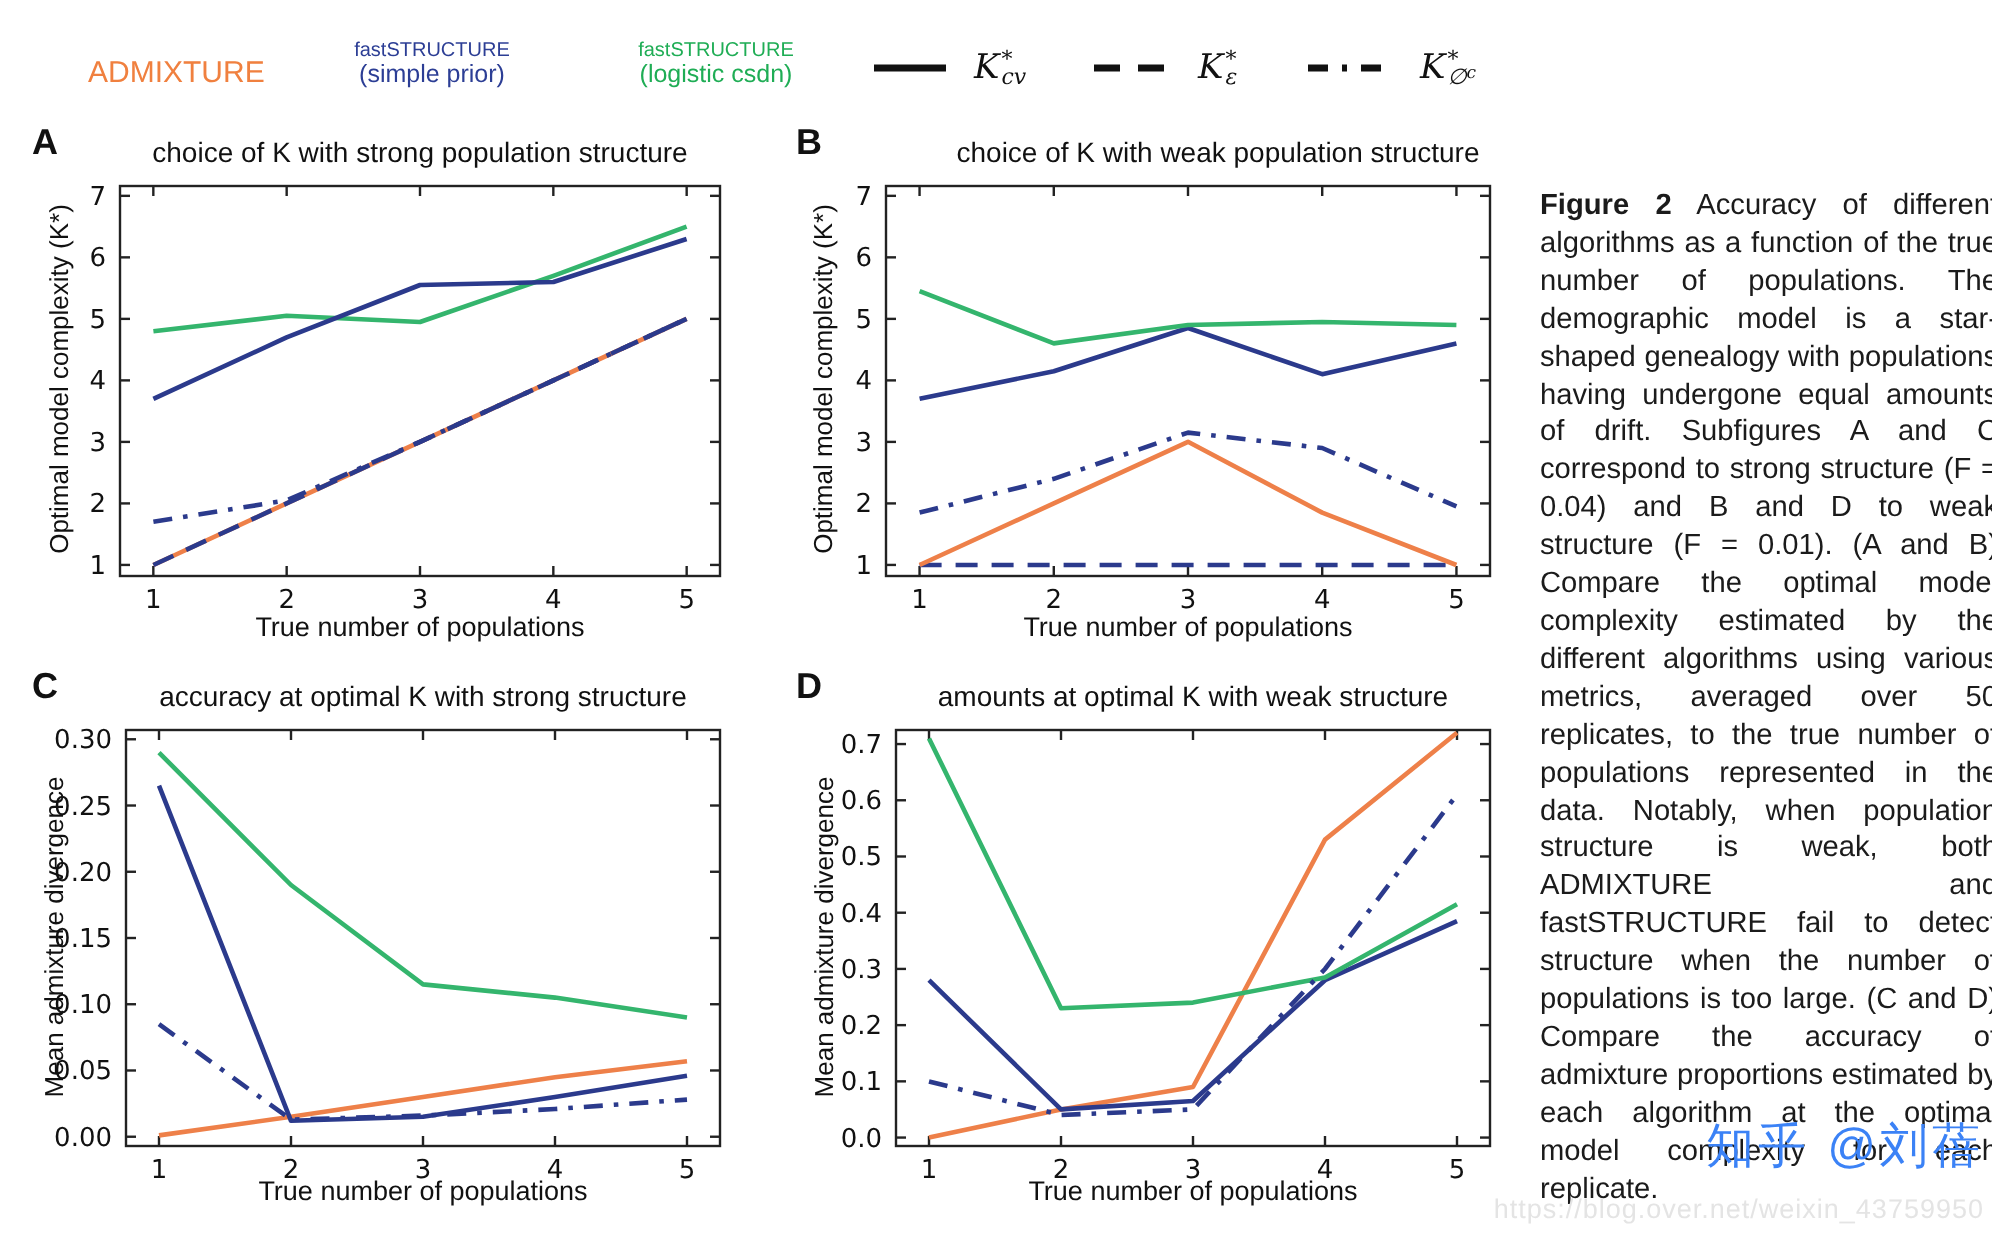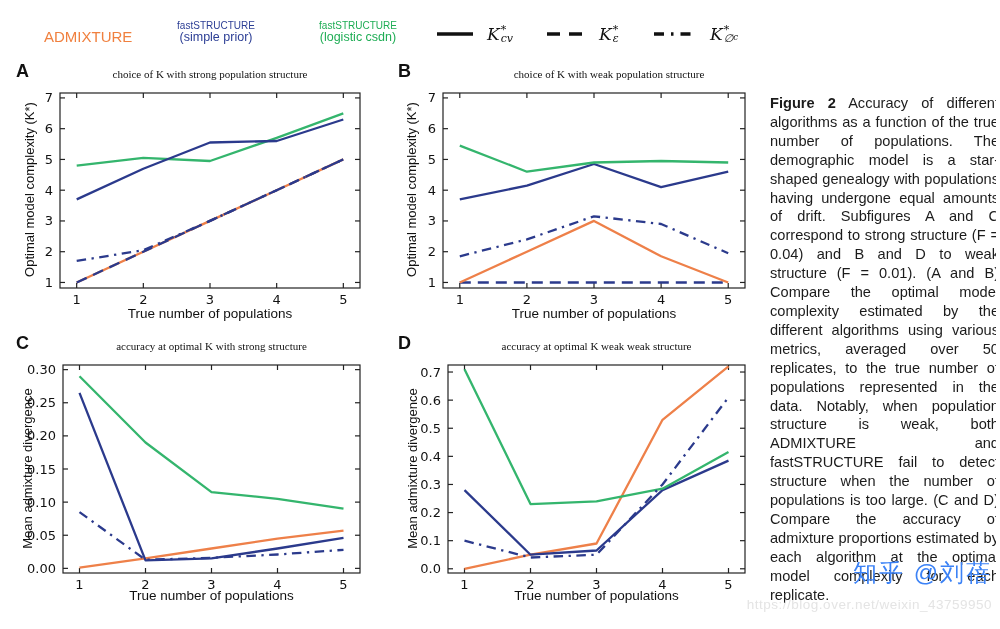--- a/index.html
+++ b/index.html
@@ -13,21 +13,21 @@
   .alg-stack .sub{font-size:12.5px;}
   .metric-item{position:absolute;display:flex;align-items:center;gap:13px;height:24px;}
   .mk{font-family:"DejaVu Serif",serif;font-style:italic;font-size:17px;color:#111;display:inline-flex;align-items:center;}
   .stk{display:inline-flex;flex-direction:column;margin-left:1px;margin-top:2px;}
   .stku{font-size:11px;line-height:7px;font-style:normal;}
   .stkd{font-size:11px;line-height:11px;display:flex;align-items:flex-start;}
   .stkd .ss{font-size:8.5px;line-height:8px;font-style:italic;}
 
   
   .panel-label{position:absolute;font-size:18px;font-weight:bold;color:#111;}
-  .chart-title{position:absolute;font-size:11px;color:#111;text-align:center;white-space:nowrap;font-family:Liberation Serif, serif;}
+  .chart-title{position:absolute;font-size:14px;color:#111;text-align:center;white-space:nowrap;}
   .xlab{position:absolute;font-size:13.5px;color:#111;text-align:center;}
   .ylab{position:absolute;font-size:13px;color:#111;text-align:center;white-space:nowrap;transform:rotate(-90deg);}
   .plot-svg{position:absolute;}
 
   
   #caption{position:absolute;left:770px;top:94px;width:229px;font-size:14.6px;line-height:18.9px;color:#1b1b1b;text-align:justify;}
   #caption .cap-label{font-weight:bold;}
 
   
   #watermark{position:absolute;left:700px;top:557px;width:292px;text-align:right;font-size:24px;letter-spacing:2px;color:#3b82f6;}
@@ -255,21 +255,21 @@
         <line x1="343" y1="13.63694267515924" x2="338" y2="13.63694267515924" stroke="#222222" stroke-width="1.2"></line>
         <text x="39" y="18.13694267515924" font-size="13" fill="#111" text-anchor="end" font-family="DejaVu Sans, Liberation Sans, sans-serif">0.30</text>
         <polyline points="62.5,211.7 128.5,202.4 194.5,192.5 260.5,182.6 326.5,174.6" fill="none" stroke="#ee8049" stroke-width="2.3" stroke-linejoin="round" stroke-linecap="butt" clip-path="url(#clip2)"></polyline>
         <polyline points="62.5,156.1 128.5,203.8 194.5,201.8 260.5,198.5 326.5,193.8" fill="none" stroke="#2b3a8c" stroke-width="2.3" stroke-linejoin="round" stroke-linecap="butt" stroke-dasharray="9.5,5.5,2.3,5.5" clip-path="url(#clip2)"></polyline>
         <polyline points="62.5,36.8 128.5,204.4 194.5,202.4 260.5,192.5 326.5,181.9" fill="none" stroke="#2b3a8c" stroke-width="2.3" stroke-linejoin="round" stroke-linecap="butt" clip-path="url(#clip2)"></polyline>
         <polyline points="62.5,20.3 128.5,86.5 194.5,136.2 260.5,142.8 326.5,152.7" fill="none" stroke="#34b56d" stroke-width="2.3" stroke-linejoin="round" stroke-linecap="butt" clip-path="url(#clip2)"></polyline>
       </svg></div>
   <div class="xlab" style="left:63px;top:588px;width:297px;">True number of populations</div>
 
   <div class="panel-label" style="left:398px;top:333px;">D</div>
-  <div class="chart-title" style="left:448px;top:340px;width:297px;">accuracy at optimal K weak weak structure</div>
+  <div class="chart-title" style="left:448px;top:340px;width:297px;">amounts at optimal K with weak structure</div>
   <div class="ylab" style="left:308px;top:461px;width:208px;">Mean admixture divergence</div>
   <div class="plot-svg" style="left:402px;top:356px;"><svg width="352" height="244" xmlns="http://www.w3.org/2000/svg">
         <defs>
           <clipPath id="clip3">
             <rect x="46" y="9" width="297" height="208"></rect>
           </clipPath>
         </defs>
         <rect x="46" y="9" width="297" height="208" fill="#fff" stroke="#222222" stroke-width="1.2"></rect>
         <line x1="62.5" y1="217" x2="62.5" y2="212" stroke="#222222" stroke-width="1.2"></line>
         <line x1="62.5" y1="9" x2="62.5" y2="14" stroke="#222222" stroke-width="1.2"></line>

